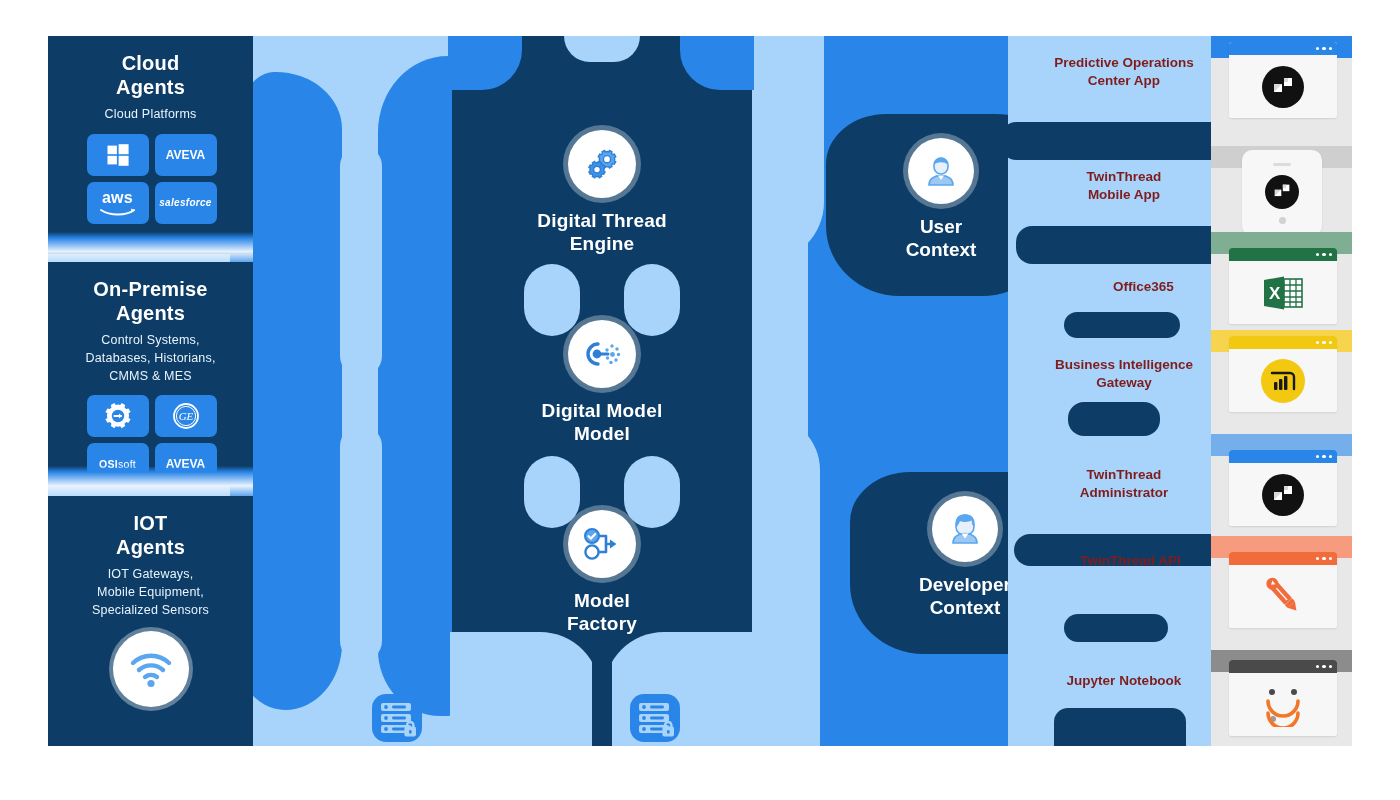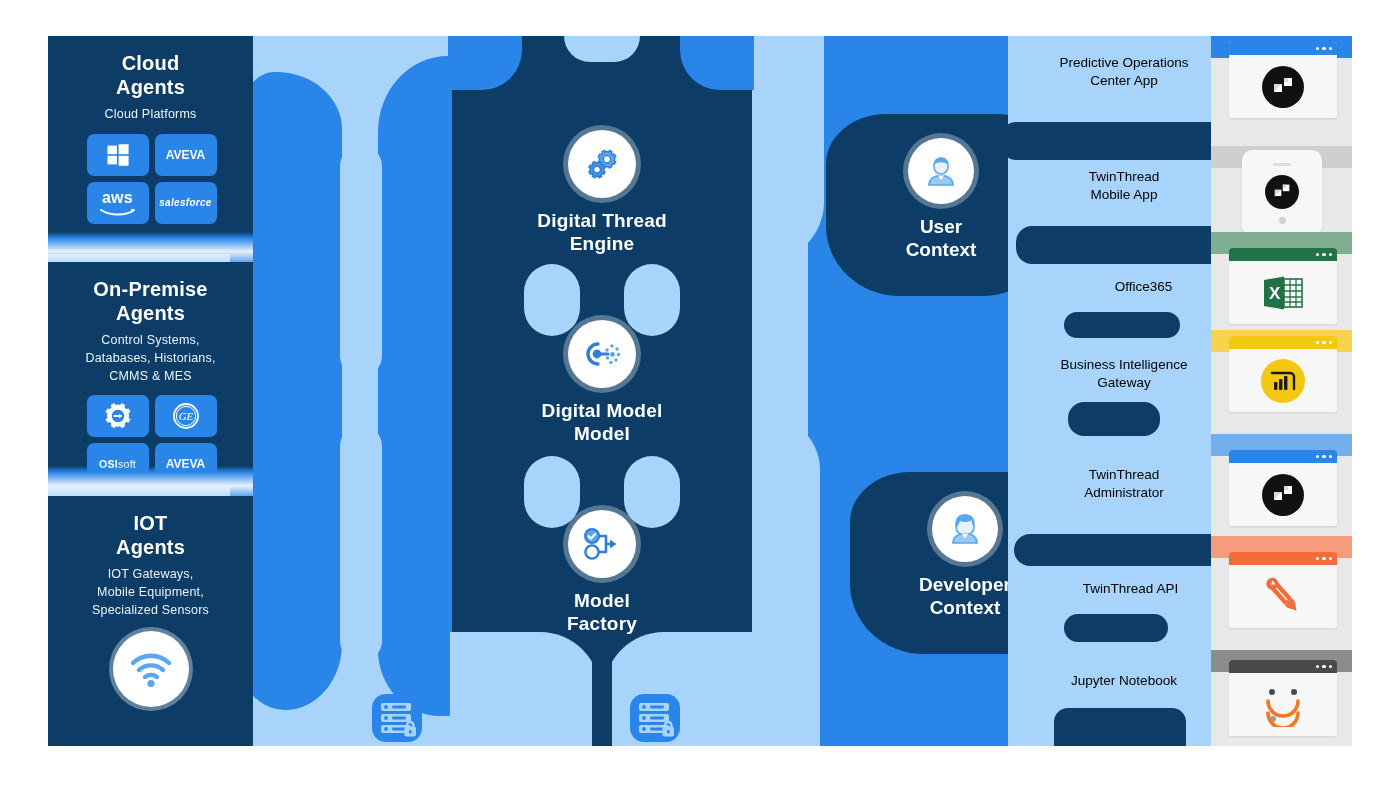--- a/index.html
+++ b/index.html
@@ -174,22 +174,22 @@
   .apps-col {
     position: absolute;
     left: 960px; top: 0;
     width: 232px; height: 710px;
     background: #a8d4fb;
   }
   .app-label {
     position: absolute;
     left: 0; width: 232px;
     text-align: center;
-    color: #000000;
-    font-size: 13.5px; font-weight: normal; line-height: 1.3;
+    color: #7f1d1d;
+    font-size: 13.5px; font-weight: bold; line-height: 1.3;
   }
   .redact {
     position: absolute;
     background: #0d3d66;
   }
 
   
   .cards-col {
     position: absolute;
     left: 1163px; top: 0;
@@ -443,21 +443,21 @@
         <span>Gateway</span>
       </div>
       <div class="redact" style="left:60px; top:366px; width:92px; height:34px; border-radius:16px;"></div>
 
       <div class="app-label" style="top:430px;">
         <span>TwinThread</span><br>
         <span>Administrator</span>
       </div>
       <div class="redact" style="left:6px; top:498px; width:220px; height:32px; border-radius:16px;"></div>
 
-      <div class="app-label" style="top:544px;padding-left:13px;">
+      <div class="app-label" style="top:516px;padding-left:13px;">
         <span>TwinThread API</span>
       </div>
       <div class="redact" style="left:56px; top:578px; width:104px; height:28px; border-radius:14px;"></div>
 
       <div class="app-label" style="top:636px;">
         <span>Jupyter Notebook</span>
       </div>
       <div class="redact" style="left:46px; top:672px; width:132px; height:38px; border-radius:14px 14px 0 0;"></div>
     </div>
 

